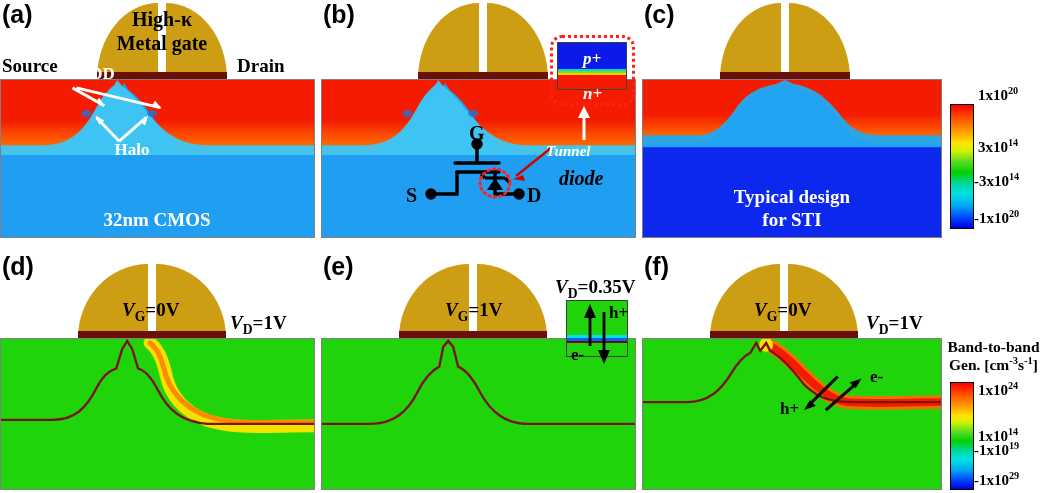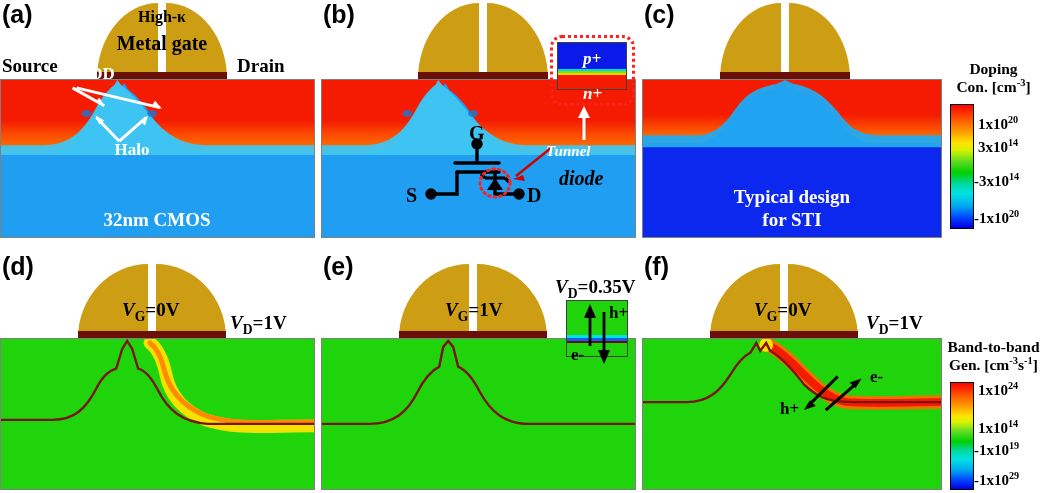--- a/index.html
+++ b/index.html
@@ -117,21 +117,21 @@
           <g stroke="#ffffff" stroke-width="3" fill="none">
             <path d="M119,62 L96,38"></path>
               <path d="M119,62 L146,38"></path>
           </g>
           <polygon points="95,36 104,41 99,45" fill="#ffffff"></polygon>
           <polygon points="148,36 140,42 145,46" fill="#ffffff"></polygon>
         </svg>
       </div>
     </div>
 
-    <div class="t tb nowrap" style="left:162px;top:8px;font-size:16px;text-align:center;transform:translateX(-50%);">High-κ</div>
+    <div class="t tb nowrap" style="left:162px;top:8px;font-size:20px;text-align:center;transform:translateX(-50%);">High-κ</div>
     <div class="t tb nowrap" style="left:162px;top:32px;font-size:20px;text-align:center;transform:translateX(-50%);">Metal gate</div>
     <div class="t tb nowrap" style="left:2px;top:55px;font-size:19px;">Source</div>
     <div class="t tb nowrap" style="left:237px;top:55px;font-size:19px;">Drain</div>
     <div class="t tw nowrap" style="left:79px;top:64px;font-size:17px;">LDD</div>
     <div class="t tw nowrap" style="left:132px;top:140px;font-size:17px;transform:translateX(-50%);">Halo</div>
     <div class="t tw center nowrap" style="left:157px;top:209px;font-size:19px;">32nm CMOS</div>
   </div>
 
   <div class="panel" style="left:321px;top:0;width:315px;height:248px;">
     <div class="plabel" style="left:2px;top:2px;">(b)</div>
@@ -236,26 +236,22 @@
                    C206,46 216,56 238,56 L300,56 L300,68 L0,68 Z" fill="#22aaf0" opacity="0.95"></path>
         </svg>
       </div>
     </div>
 
     <div class="t tw center nowrap" style="left:150px;top:186px;font-size:19px;">Typical design</div>
     <div class="t tw center nowrap" style="left:150px;top:209px;font-size:19px;">for STI</div>
   </div>
 
   <div class="cbwrap" style="left:946px;top:60px;width:95px;height:185px;">
-    <div class="cbtitle" style="left:0;top:0;width:95px;">
-      <span>Doping</span><br>
-      <span><span>Con. [cm</span><sup>-3</sup><span>]</span></span>
-    </div>
     <div class="cbar" style="left:4px;top:44px;height:125px;"></div>
-    <div class="cbt" style="left:32px;top:56px;text-align:center;"><span>1x10</span><sup>20</sup></div>
+    <div class="cbt" style="left:32px;top:27px;text-align:center;"><span>1x10</span><sup>20</sup></div>
     <div class="cbt" style="left:32px;top:79px;"><span>3x10</span><sup>14</sup></div>
     <div class="cbt" style="left:28px;top:113px;"><span>-3x10</span><sup>14</sup></div>
     <div class="cbt" style="left:28px;top:150px;"><span>-1x10</span><sup>20</sup></div>
   </div>
 
   <div class="panel" style="left:0;top:252px;width:315px;height:241px;">
     <div class="plabel" style="left:2px;top:2px;">(d)</div>
 
     <div class="gate" style="left:78px;top:12px;width:148px;height:74px;">
       <div class="half left" style="width:70px;"></div>
@@ -377,18 +373,18 @@
 
   </div>
 
   <div class="cbwrap" style="left:946px;top:338px;width:95px;height:155px;">
     <div class="cbtitle" style="left:-3px;top:0;width:101px;">
       <span>Band-to-band</span><br>
       <span><span>Gen. [cm</span><sup>-3</sup><span>s</span><sup>-1</sup><span>]</span></span>
     </div>
     <div class="cbar" style="left:4px;top:44px;height:108px;"></div>
     <div class="cbt" style="left:32px;top:44px;"><span>1x10</span><sup>24</sup></div>
-    <div class="cbt" style="left:32px;top:82px;"><span>1x10</span><sup>14</sup></div>
+    <div class="cbt" style="left:32px;top:90px;"><span>1x10</span><sup>14</sup></div>
     <div class="cbt" style="left:28px;top:104px;"><span>-1x10</span><sup>19</sup></div>
     <div class="cbt" style="left:28px;top:134px;"><span>-1x10</span><sup>29</sup></div>
   </div>
 
 </div>
 
 </body></html>

